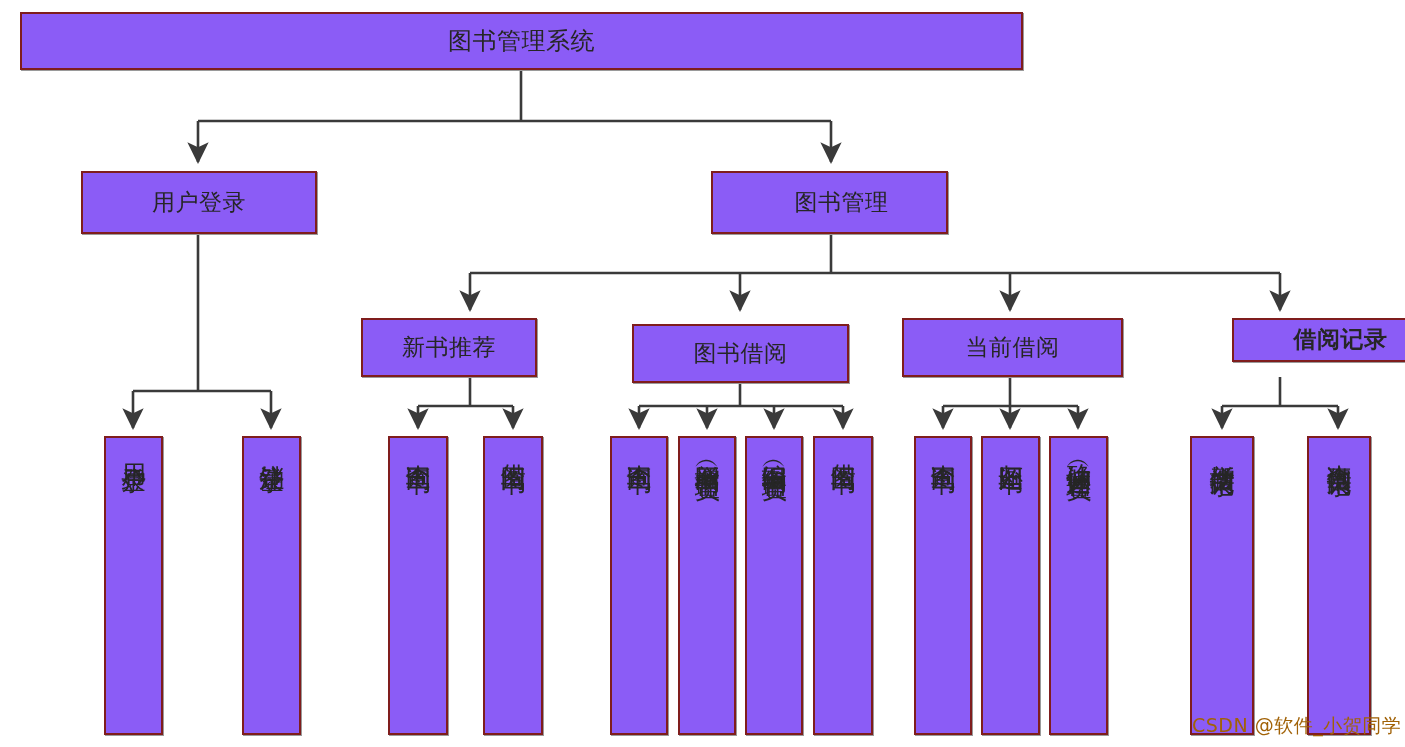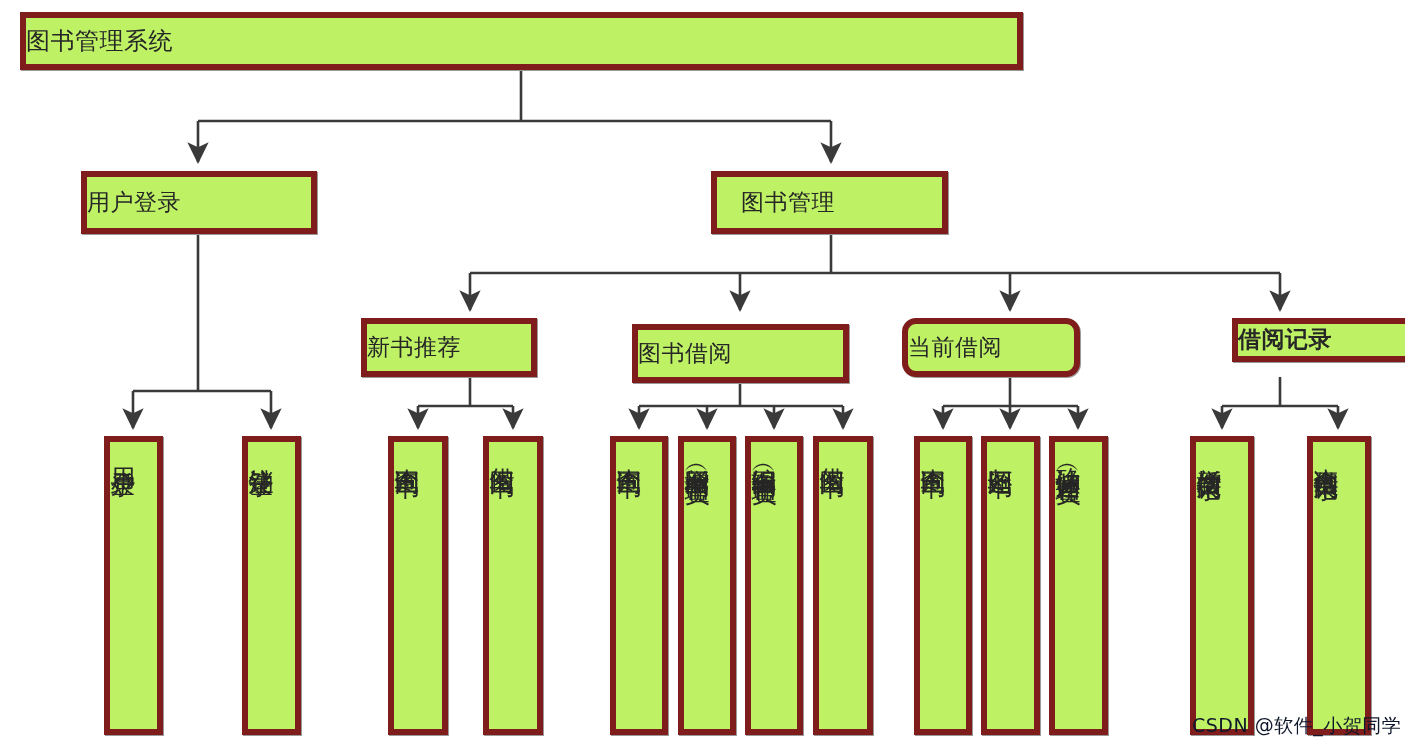--- a/index.html
+++ b/index.html
@@ -22,26 +22,26 @@
     position: absolute;
     left: 0;
     top: 0;
     width: 1405px;
     height: 747px;
     pointer-events: none;
   }
   .node {
     position: absolute;
     box-sizing: border-box;
-    background: #bef264;
-    border: 6px solid #7f1d1d;
+    background: #8b5cf6;
+    border: 2px solid #7f1d1d;
     box-shadow: 1px 1px 0 0 #9a9a9a;
     display: flex;
     align-items: center;
-    justify-content: flex-start;
+    justify-content: center;
     color: #262626;
   }
   .node-label {
     display: block;
     text-align: center;
     line-height: 1.18;
     white-space: nowrap;
   }
   
   .node.horiz .node-label {
@@ -60,21 +60,21 @@
     writing-mode: vertical-rl;
     text-orientation: upright;
     font-size: 25px;
     line-height: 1.02;
     letter-spacing: 2px;
     white-space: nowrap;
   }
   .watermark {
     position: absolute;
     font-size: 19px;
-    color: #0f172a;
+    color: #a16207;
     white-space: nowrap;
     letter-spacing: 0.5px;
     font-family: "DejaVu Sans", "Liberation Sans", sans-serif;
   }
 </style>
 </head>
 <body>
 
 <div id="diagram-canvas">
 
@@ -138,21 +138,21 @@
   <div class="node horiz" style="left:711px; top:171px; width:237px; height:63px;padding-left:24px;">
     <span class="node-label">图书管理</span>
   </div>
 
   <div class="node horiz" style="left:361px; top:318px; width:176px; height:59px;">
     <span class="node-label">新书推荐</span>
   </div>
   <div class="node horiz" style="left:632px; top:324px; width:217px; height:59px;">
     <span class="node-label">图书借阅</span>
   </div>
-  <div class="node horiz" style="left:902px; top:318px; width:178px; height:59px;border-radius:14px;">
+  <div class="node horiz" style="left:902px; top:318px; width:221px; height:59px;">
     <span class="node-label">当前借阅</span>
   </div>
   <div class="node horiz" style="left:1232px; top:318px; width:217px; height:44px;font-weight:bold;">
     <span class="node-label">借阅记录</span>
   </div>
 
   <div class="node vert" style="left:104px; top:436px; width:59px; height:299px;">
     <span class="node-label">用户登录</span>
   </div>
   <div class="node vert" style="left:242px; top:436px; width:59px; height:299px;">

